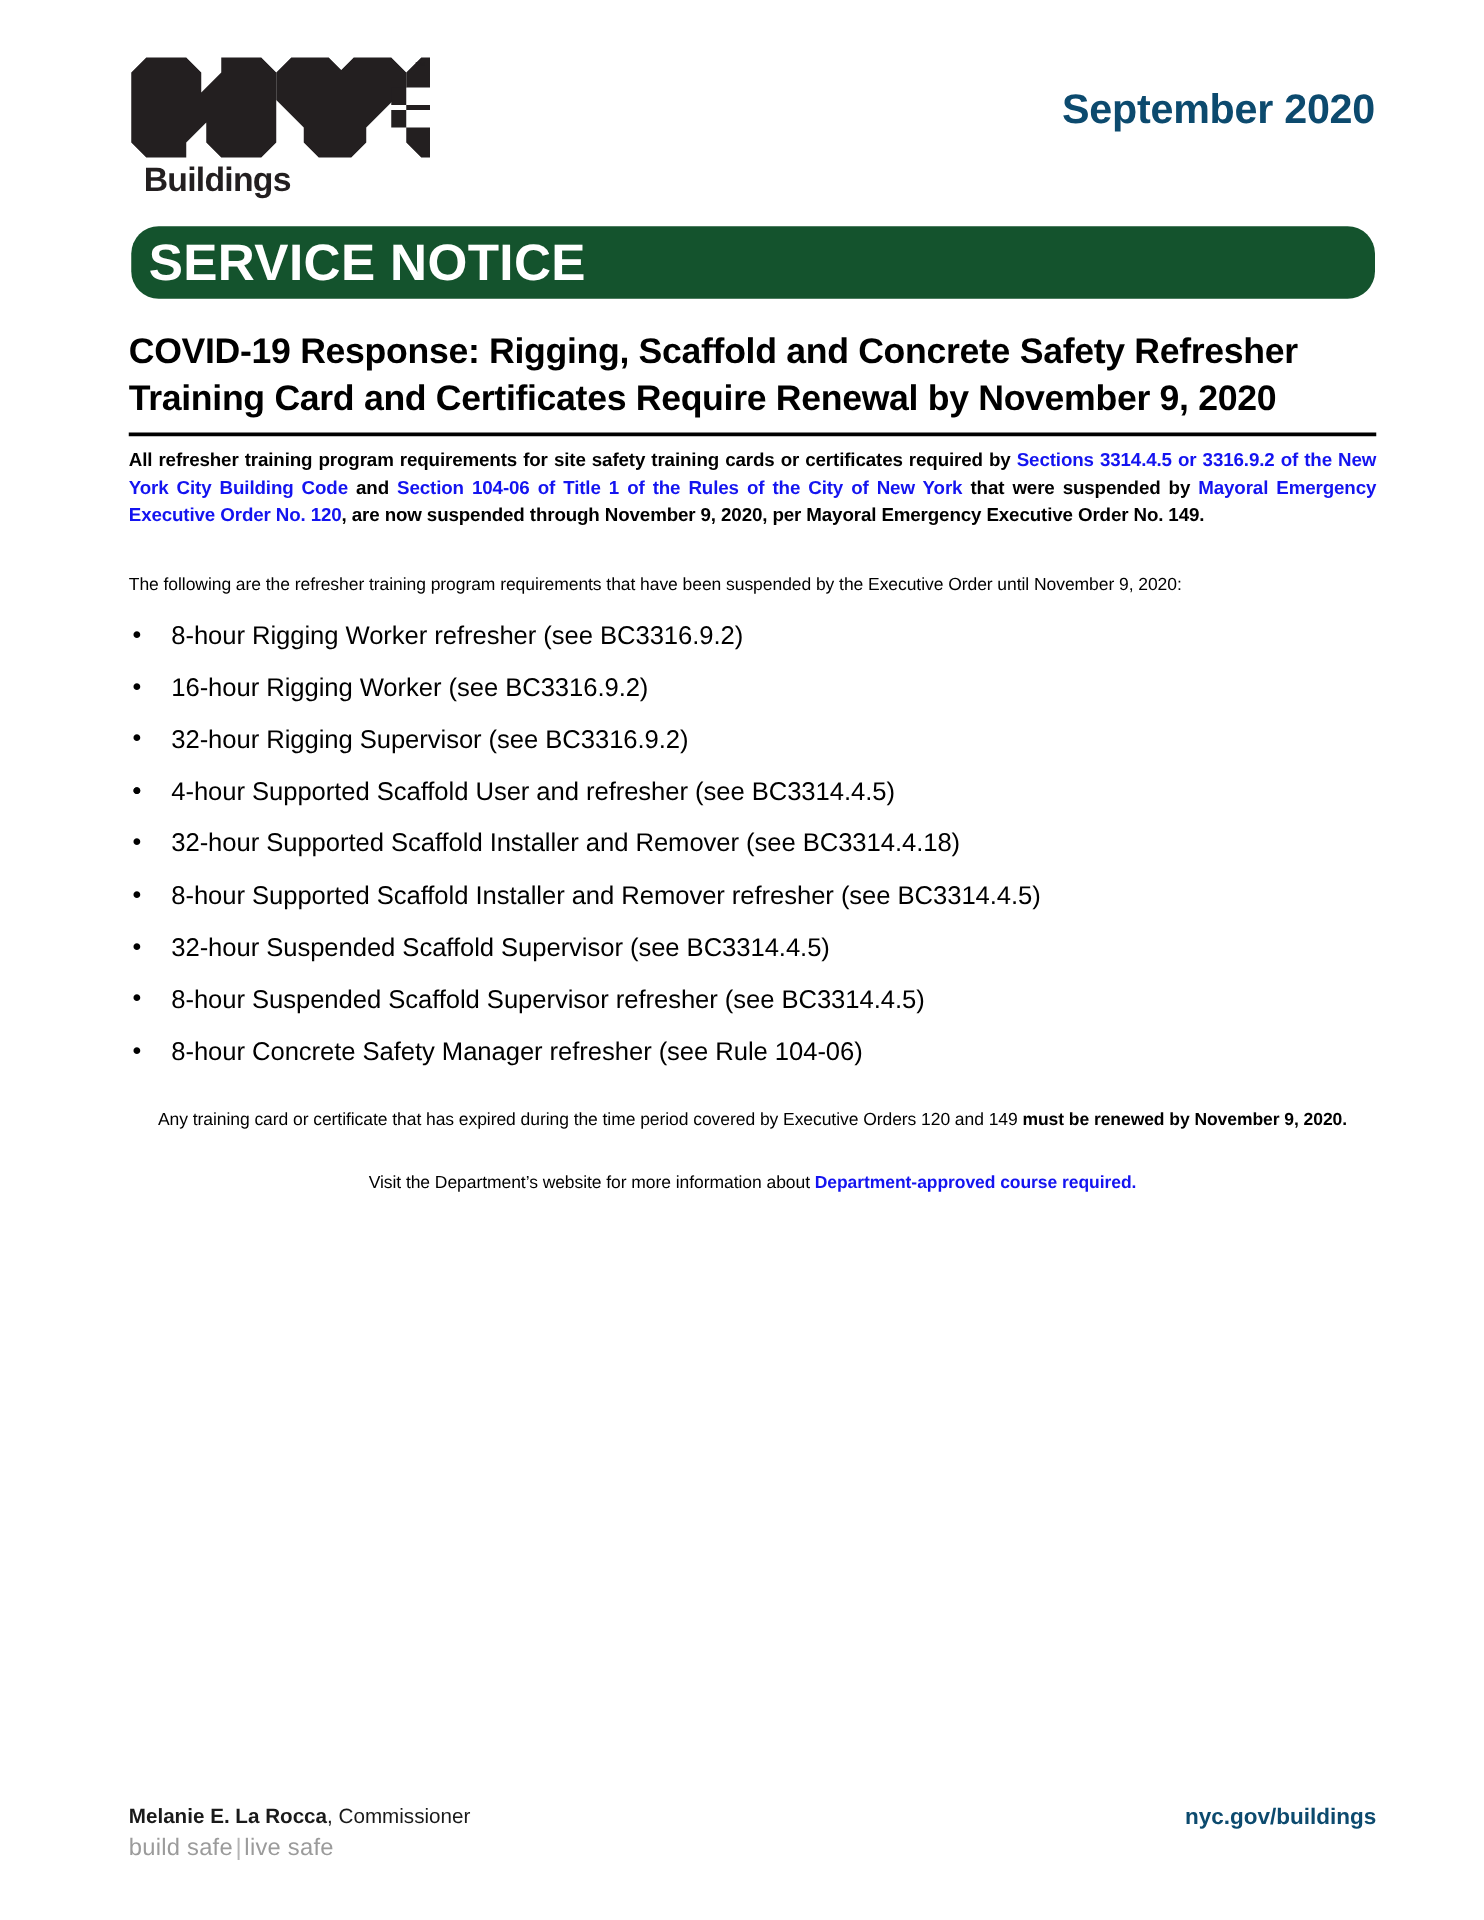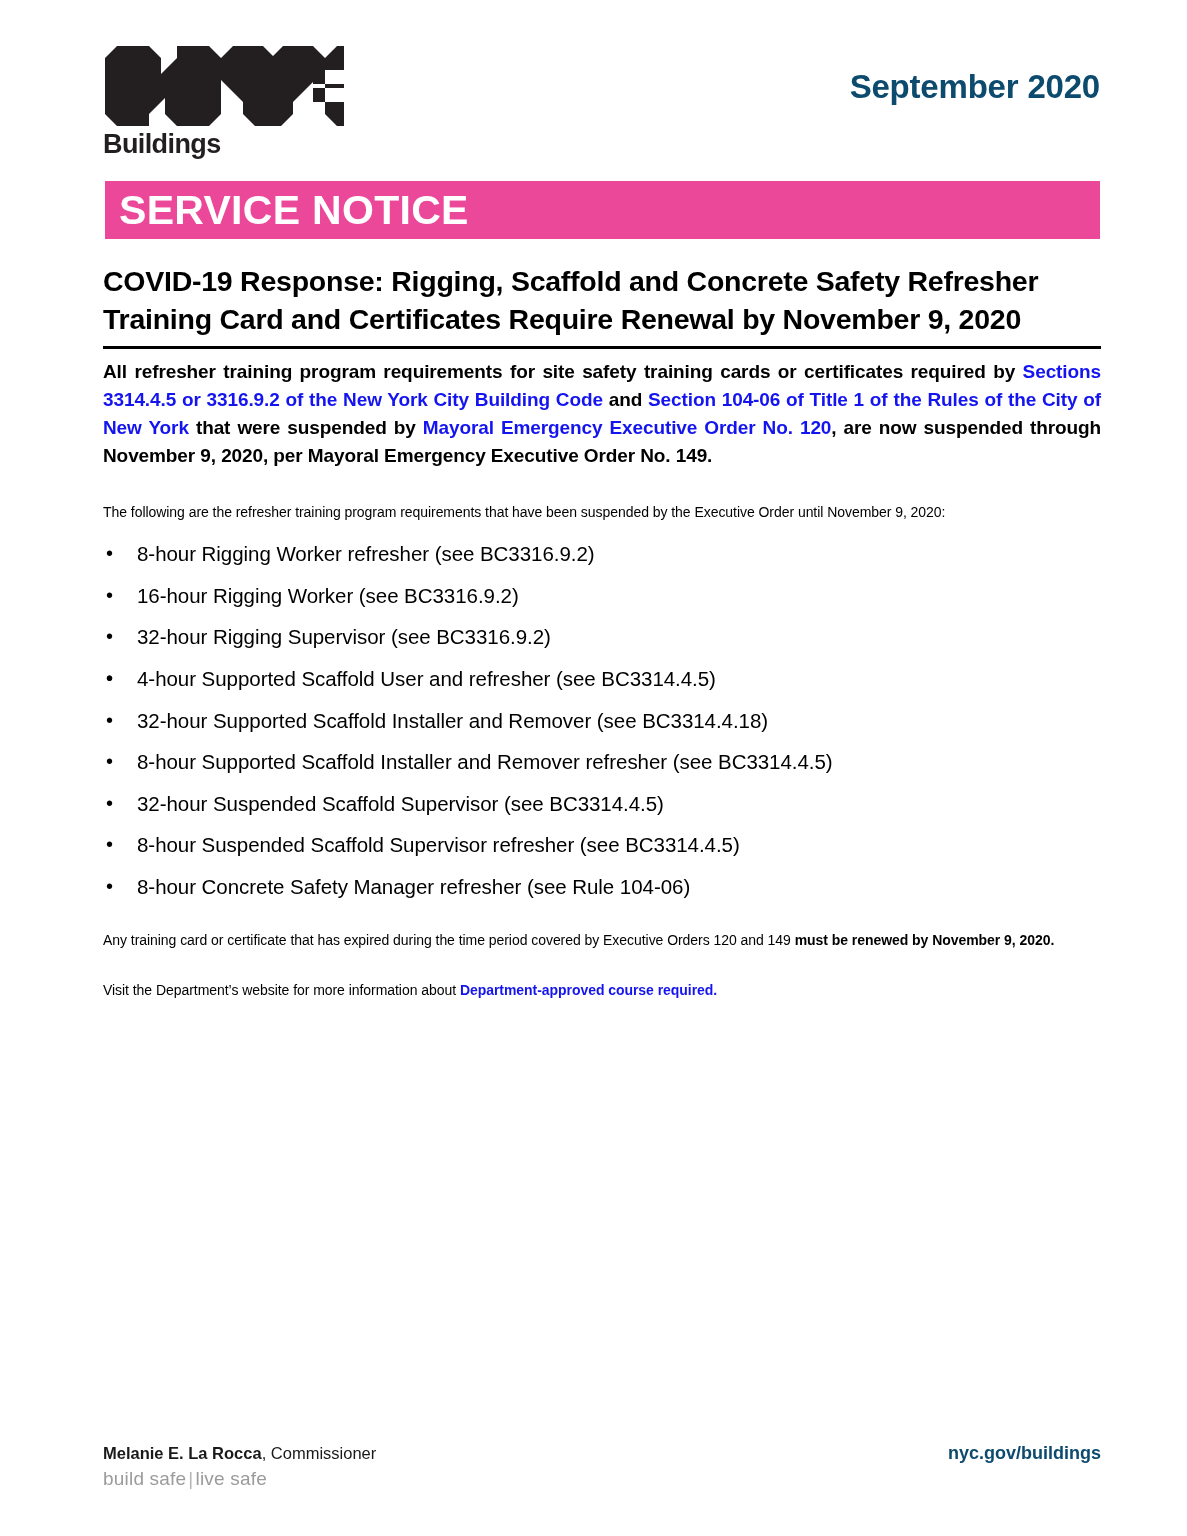--- a/index.html
+++ b/index.html
@@ -42,42 +42,44 @@
     height: 85px;
   }
   .logo-word {
     font-family: "Liberation Sans", sans-serif;
     font-weight: bold;
     font-size: 27px;
     letter-spacing: -0.6px;
     color: #231f20;
     margin-top: 2px;
     line-height: 1;
+    margin-left: 12px;
   }
   .issue-date {
     position: absolute;
     right: 87px;
     top: 68px;
     font-size: 33px;
     font-weight: bold;
     letter-spacing: -0.2px;
     color: #0c4a6e;
     white-space: nowrap;
   }
 
   
   .banner {
     position: absolute;
     left: 105px;
     top: 181px;
     width: 995px;
     height: 58px;
-    background: #ec4899;
+    background: #14532d;
     display: flex;
     align-items: center;
+    border-radius: 22px;
   }
   .banner-title {
     color: #ffffff;
     font-size: 41px;
     font-weight: bold;
     letter-spacing: 0.3px;
     padding-left: 14px;
     line-height: 1;
   }
 
@@ -95,39 +97,40 @@
     letter-spacing: -0.25px;
     margin: 0;
   }
   .title-rule {
     border: 0;
     border-top: 3px solid #000;
     margin: 8px 0 0 0;
     width: 998px;
   }
   .lead {
-    font-size: 19px;
+    font-size: 15px;
     font-weight: bold;
     line-height: 1.46;
     text-align: justify;
     margin: 9px 0 0 0;
     letter-spacing: -0.1px;
   }
   .lead .lnk,
   .para .lnk {
     color: #1414f0;
   }
   .para {
     font-size: 14px;
     line-height: 1.42;
     margin: 34px 0 0 0;
     letter-spacing: -0.05px;
   }
   .para.tight {
     margin-top: 30px;
+    text-align: center;
   }
   .bullets {
     list-style: none;
     margin: 16px 0 0 0;
     padding: 0;
   }
   .bullets li {
     position: relative;
     font-size: 20.5px;
     line-height: 1.42;

